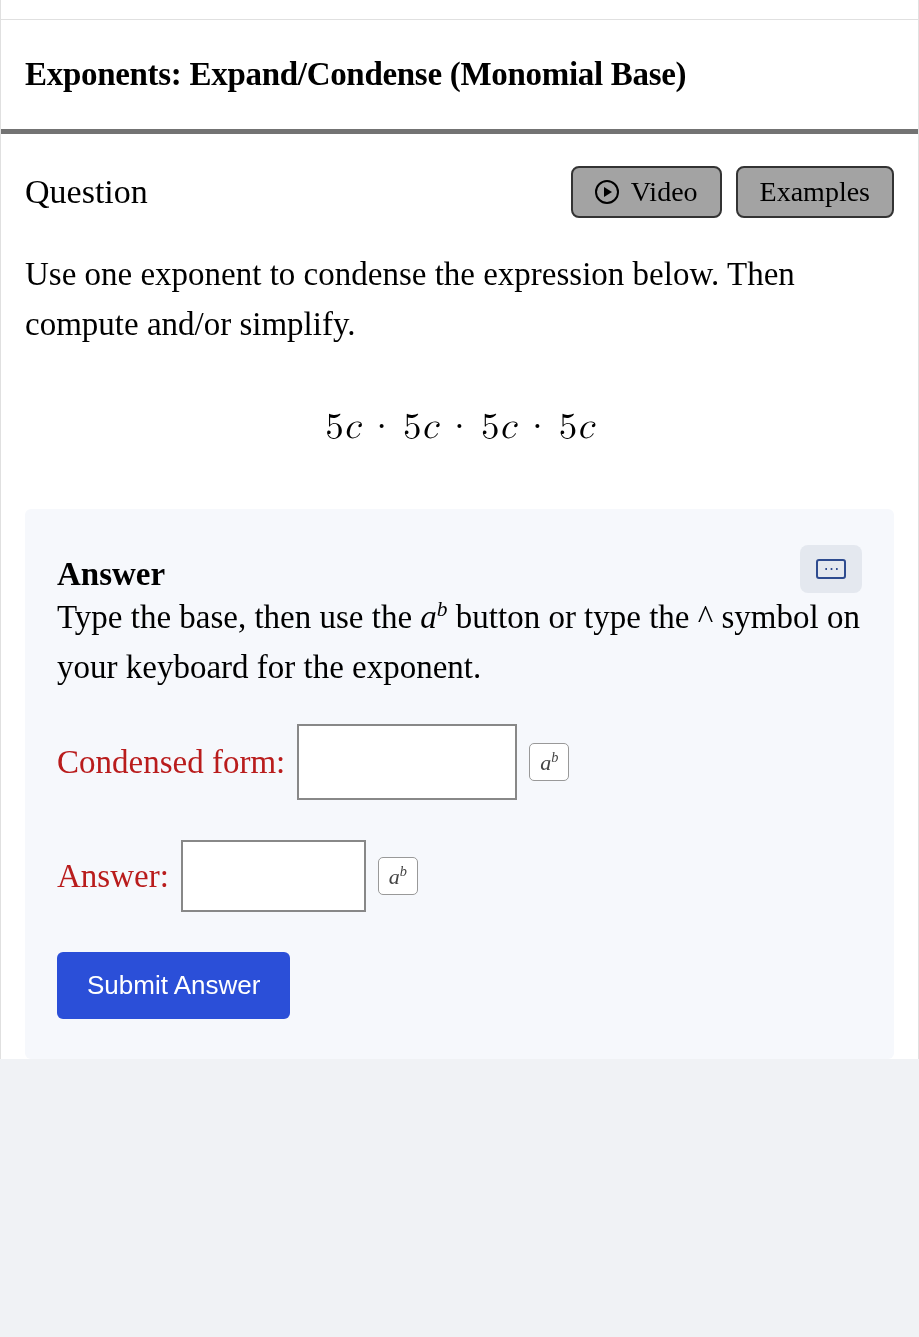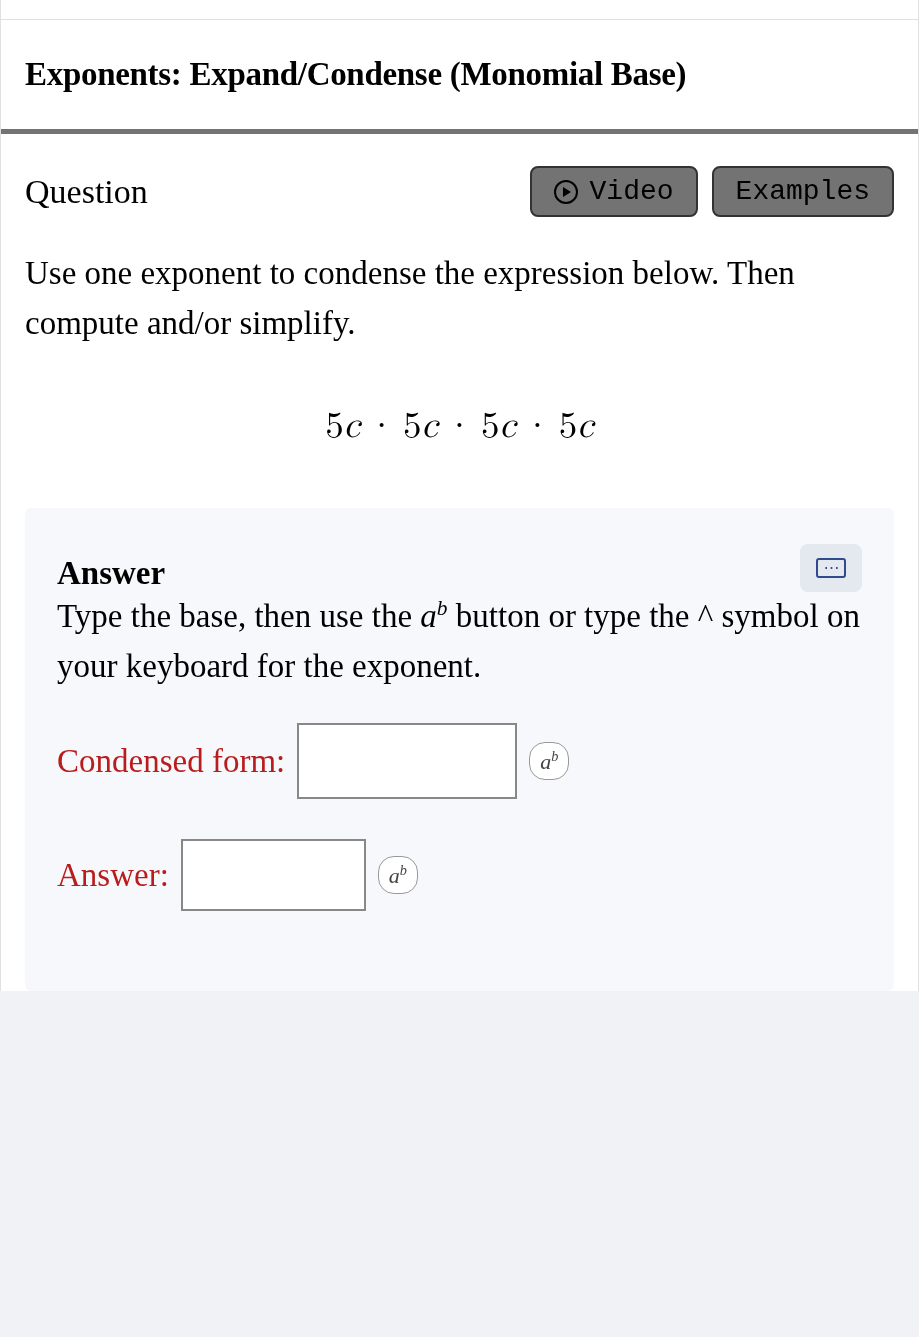--- a/index.html
+++ b/index.html
@@ -43,26 +43,26 @@
     .question-label {
       font-size: 34px;
       font-weight: normal;
       color: #000;
     }
     .header-buttons {
       display: flex;
       gap: 14px;
     }
     .btn-outline {
-      font-family: Liberation Mono, monospace;
+      font-family: Liberation Serif, serif;
       font-size: 28px;
       padding: 8px 22px;
       border: 2px solid #333;
       border-radius: 8px;
-      background: #737373;
+      background: #a3a3a3;
       color: #000;
       cursor: pointer;
       display: flex;
       align-items: center;
       gap: 12px;
     }
     .play-icon {
       width: 24px;
       height: 24px;
       border: 2px solid #000;
@@ -182,21 +182,21 @@
       padding: 4px 8px;
       font-size: 28px;
       font-family: Georgia, serif;
     }
     .math-input-small {
       width: 185px;
       height: 72px;
     }
     .exp-btn {
       border: 1px solid #999;
-      border-radius: 16px;
+      border-radius: 5px;
       background: #fff;
       padding: 6px 10px;
       font-size: 22px;
       font-family: Georgia, serif;
       font-style: italic;
       cursor: pointer;
       line-height: 1;
       color: #444;
     }
     .exp-btn sup {
@@ -266,14 +266,15 @@
       <input class="math-input" type="text" style="">
       <button class="exp-btn"><span>a</span><sup>b</sup></button>
     </div>
 
     <div class="input-row">
       <span class="input-label">Answer:</span>
       <input class="math-input math-input-small" type="text" style="">
       <button class="exp-btn"><span>a</span><sup>b</sup></button>
     </div>
 
+    <button class="submit-btn">Submit Answer</button>
   </div>
 </div>
 
 </body></html>

